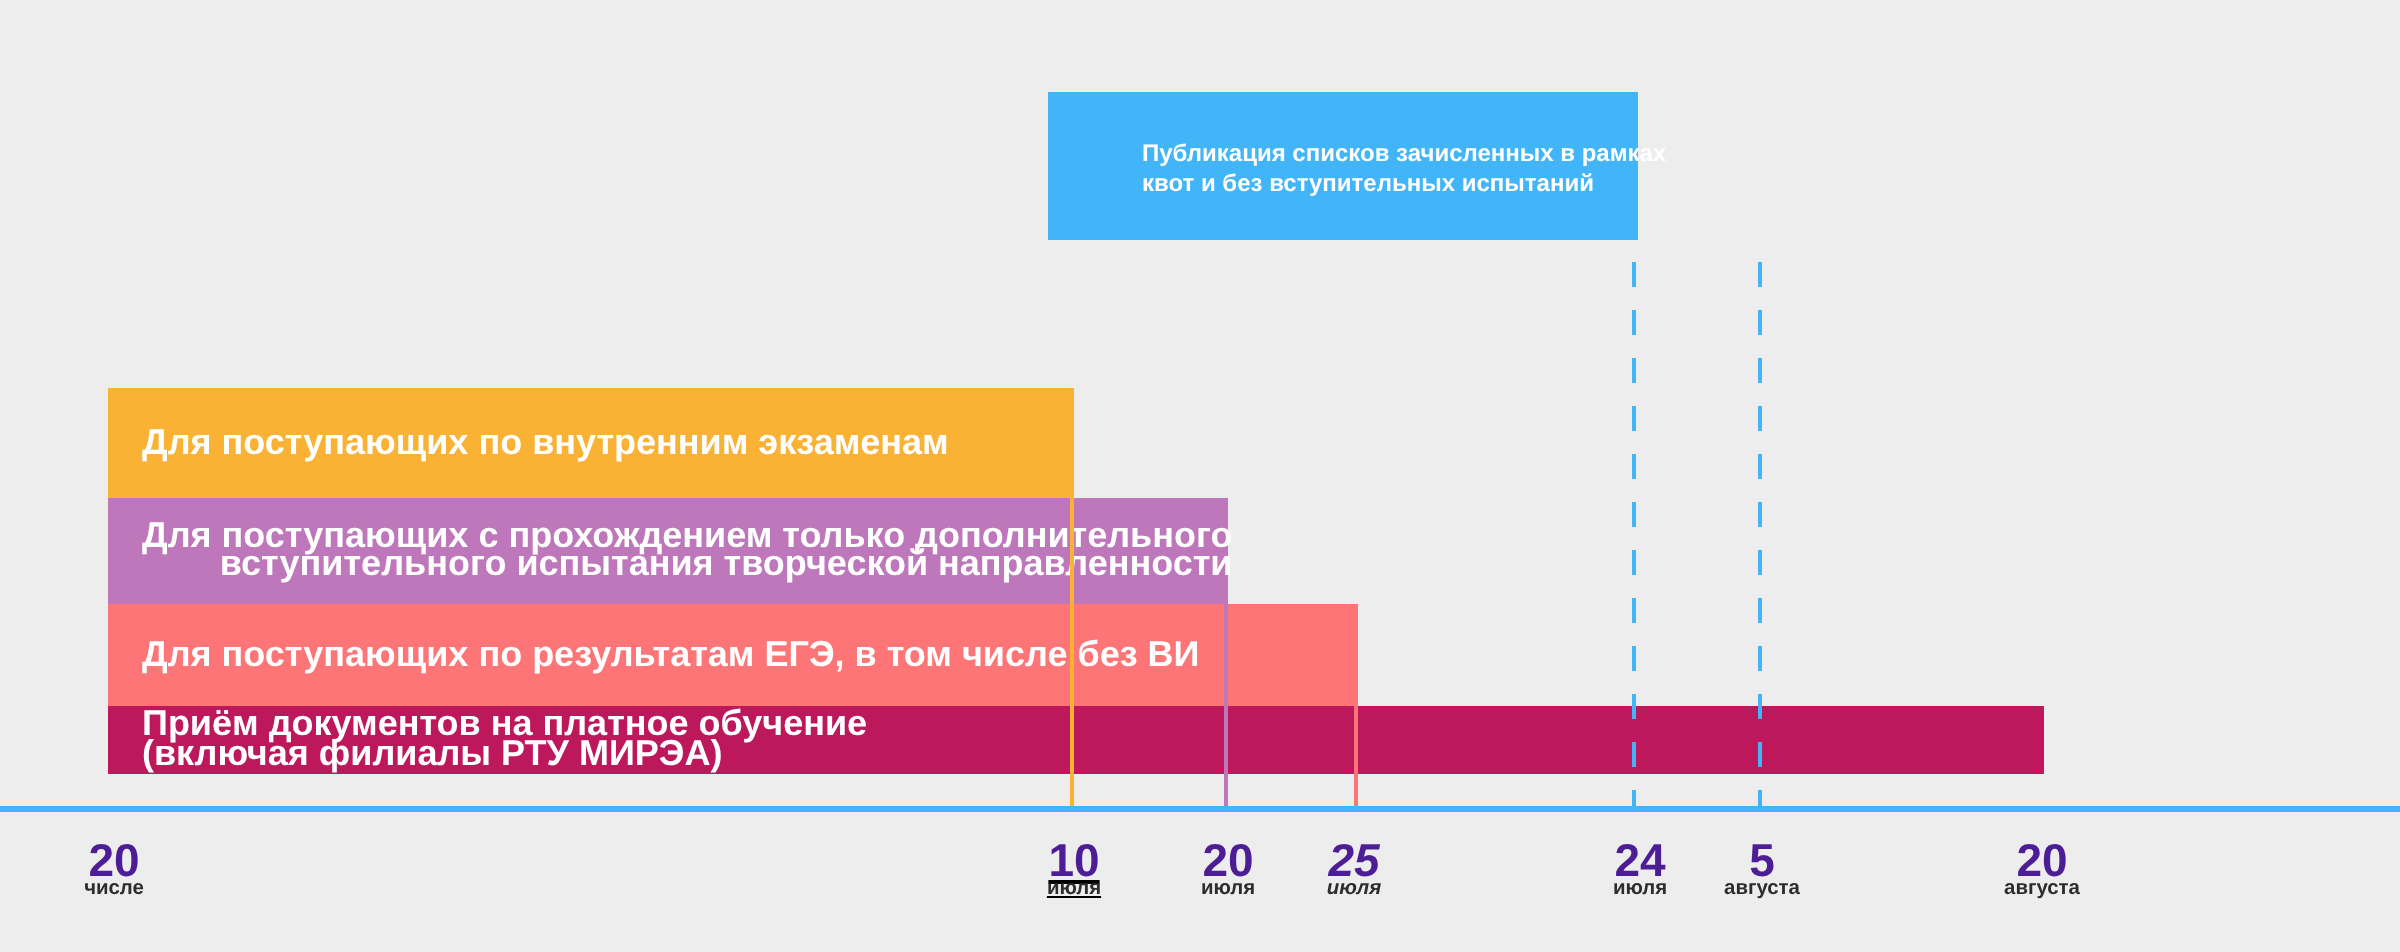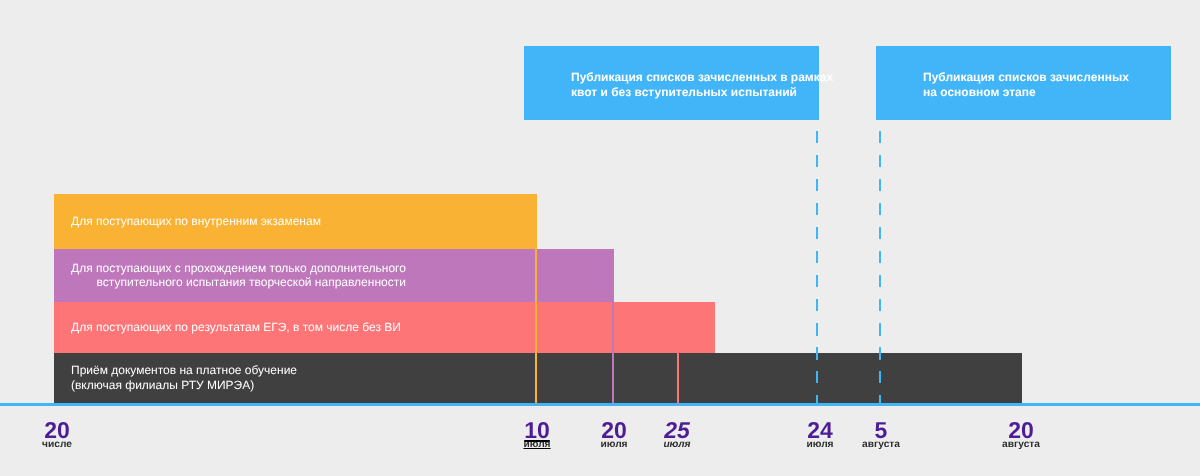--- a/index.html
+++ b/index.html
@@ -7,56 +7,52 @@
        -webkit-font-smoothing:antialiased;text-rendering:geometricPrecision;}
   #stage{position:relative;width:1200px;height:476px;}
 
   .callout{position:absolute;background:#42b5f9;}
   .callout .ctext{position:absolute;left:19px;top:50%;transform:translateY(-50%);
      color:#ffffff;font-weight:bold;font-size:12px;line-height:14.5px;white-space:pre;
      margin-top:1px;margin-left:28px;}
 
   .bar{position:absolute;}
   .bar .btext{position:absolute;left:17px;top:50%;transform:translateY(-50%);
-     color:#ffffff;font-weight:normal;font-size:12px;line-height:14.5px;white-space:pre;margin-top:-1px;}
+     color:#ffffff;font-weight:bold;font-size:18px;line-height:14.5px;white-space:pre;margin-top:-1px;}
 
   .axis{position:absolute;left:0;width:1200px;background:#42b5f9;}
 
   .vline{position:absolute;}
   .dash{position:absolute;width:2px;}
 
   .tick{position:absolute;text-align:center;}
   .tick .d{font-size:23px;font-weight:bold;color:#4c1d95;line-height:17px;letter-spacing:0px;}
   .tick .m{font-size:10.2px;font-weight:bold;color:#2d2d2d;line-height:12px;margin-top:0px;}
 </style>
 </head>
 <body style="background: rgb(237, 237, 237);">
 
 <div id="stage">
 
   <div class="callout" style="left:524px;top:46px;width:295px;height:74px;background:#42b5f9;">
     <div class="ctext">Публикация списков зачисленных в рамках
 квот и без вступительных испытаний</div>
   </div>
-  <div class="callout" style="left:876px;top:46px;width:295px;height:74px;background:#42b5f9;">
-    <div class="ctext">Публикация списков зачисленных
-на основном этапе</div>
-  </div>
 
   <div class="bar" style="left:54px;top:194px;width:483px;height:55px;background:#f9b233;">
     <div class="btext">Для поступающих по внутренним экзаменам</div>
   </div>
   <div class="bar" style="left:54px;top:249px;width:560px;height:53px;background:#be77bb;text-align:right;">
     <div class="btext">Для поступающих с прохождением только дополнительного
 вступительного испытания творческой направленности</div>
   </div>
-  <div class="bar" style="left:54px;top:302px;width:625px;height:51px;background:#fd7576;padding-left:36px;">
+  <div class="bar" style="left:54px;top:302px;width:625px;height:51px;background:#fd7576;">
     <div class="btext">Для поступающих по результатам ЕГЭ, в том числе без ВИ</div>
   </div>
-  <div class="bar" style="left:54px;top:353px;width:968px;height:50px;background:#404040;">
+  <div class="bar" style="left:54px;top:353px;width:968px;height:34px;background:#be185d;">
     <div class="btext">Приём документов на платное обучение
 (включая филиалы РТУ МИРЭА)</div>
   </div>
 
   <div class="vline" style="left:535px;top:249px;width:2px;height:154px;background:#f9b233;"></div>
   <div class="vline" style="left:612px;top:302px;width:2px;height:101px;background:#be77bb;"></div>
   <div class="vline" style="left:677px;top:353px;width:2px;height:50px;background:#fd7576;"></div>
 
   <div class="dash" style="left:816px;top:130.5px;height:272px;background:repeating-linear-gradient(to bottom,#42b5f9 0px,#42b5f9 12.5px,transparent 12.5px,transparent 24px);"></div>
   <div class="dash" style="left:879px;top:130.5px;height:272px;background:repeating-linear-gradient(to bottom,#42b5f9 0px,#42b5f9 12.5px,transparent 12.5px,transparent 24px);"></div>

